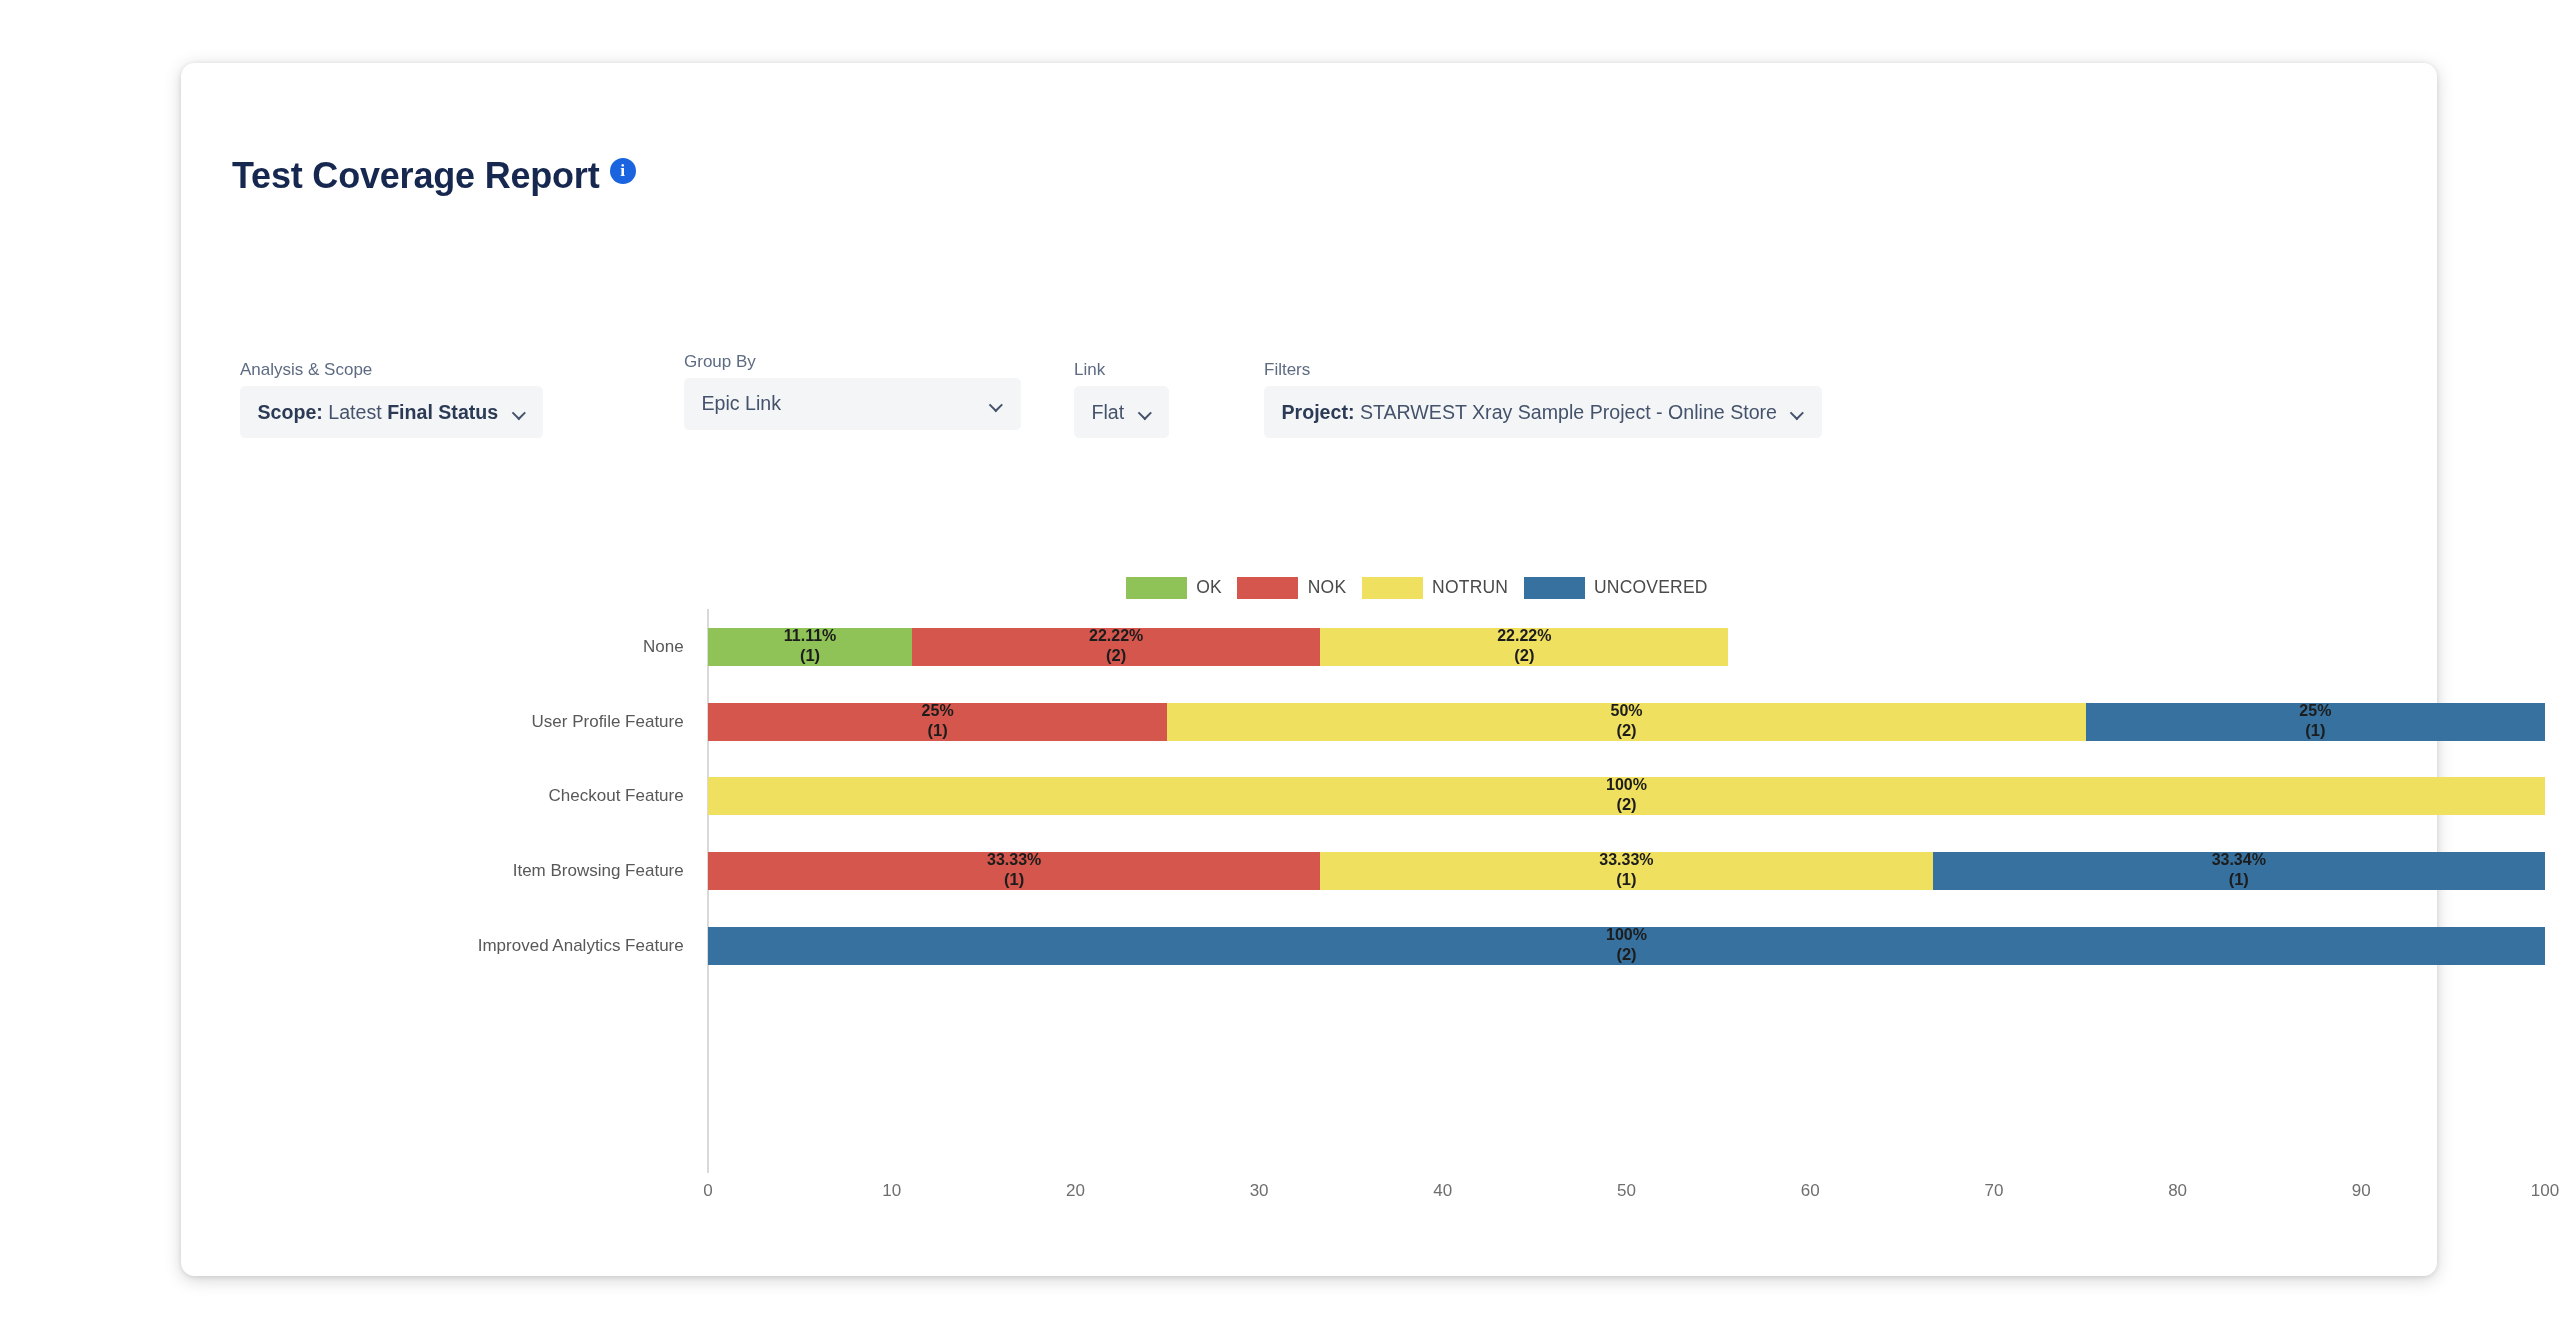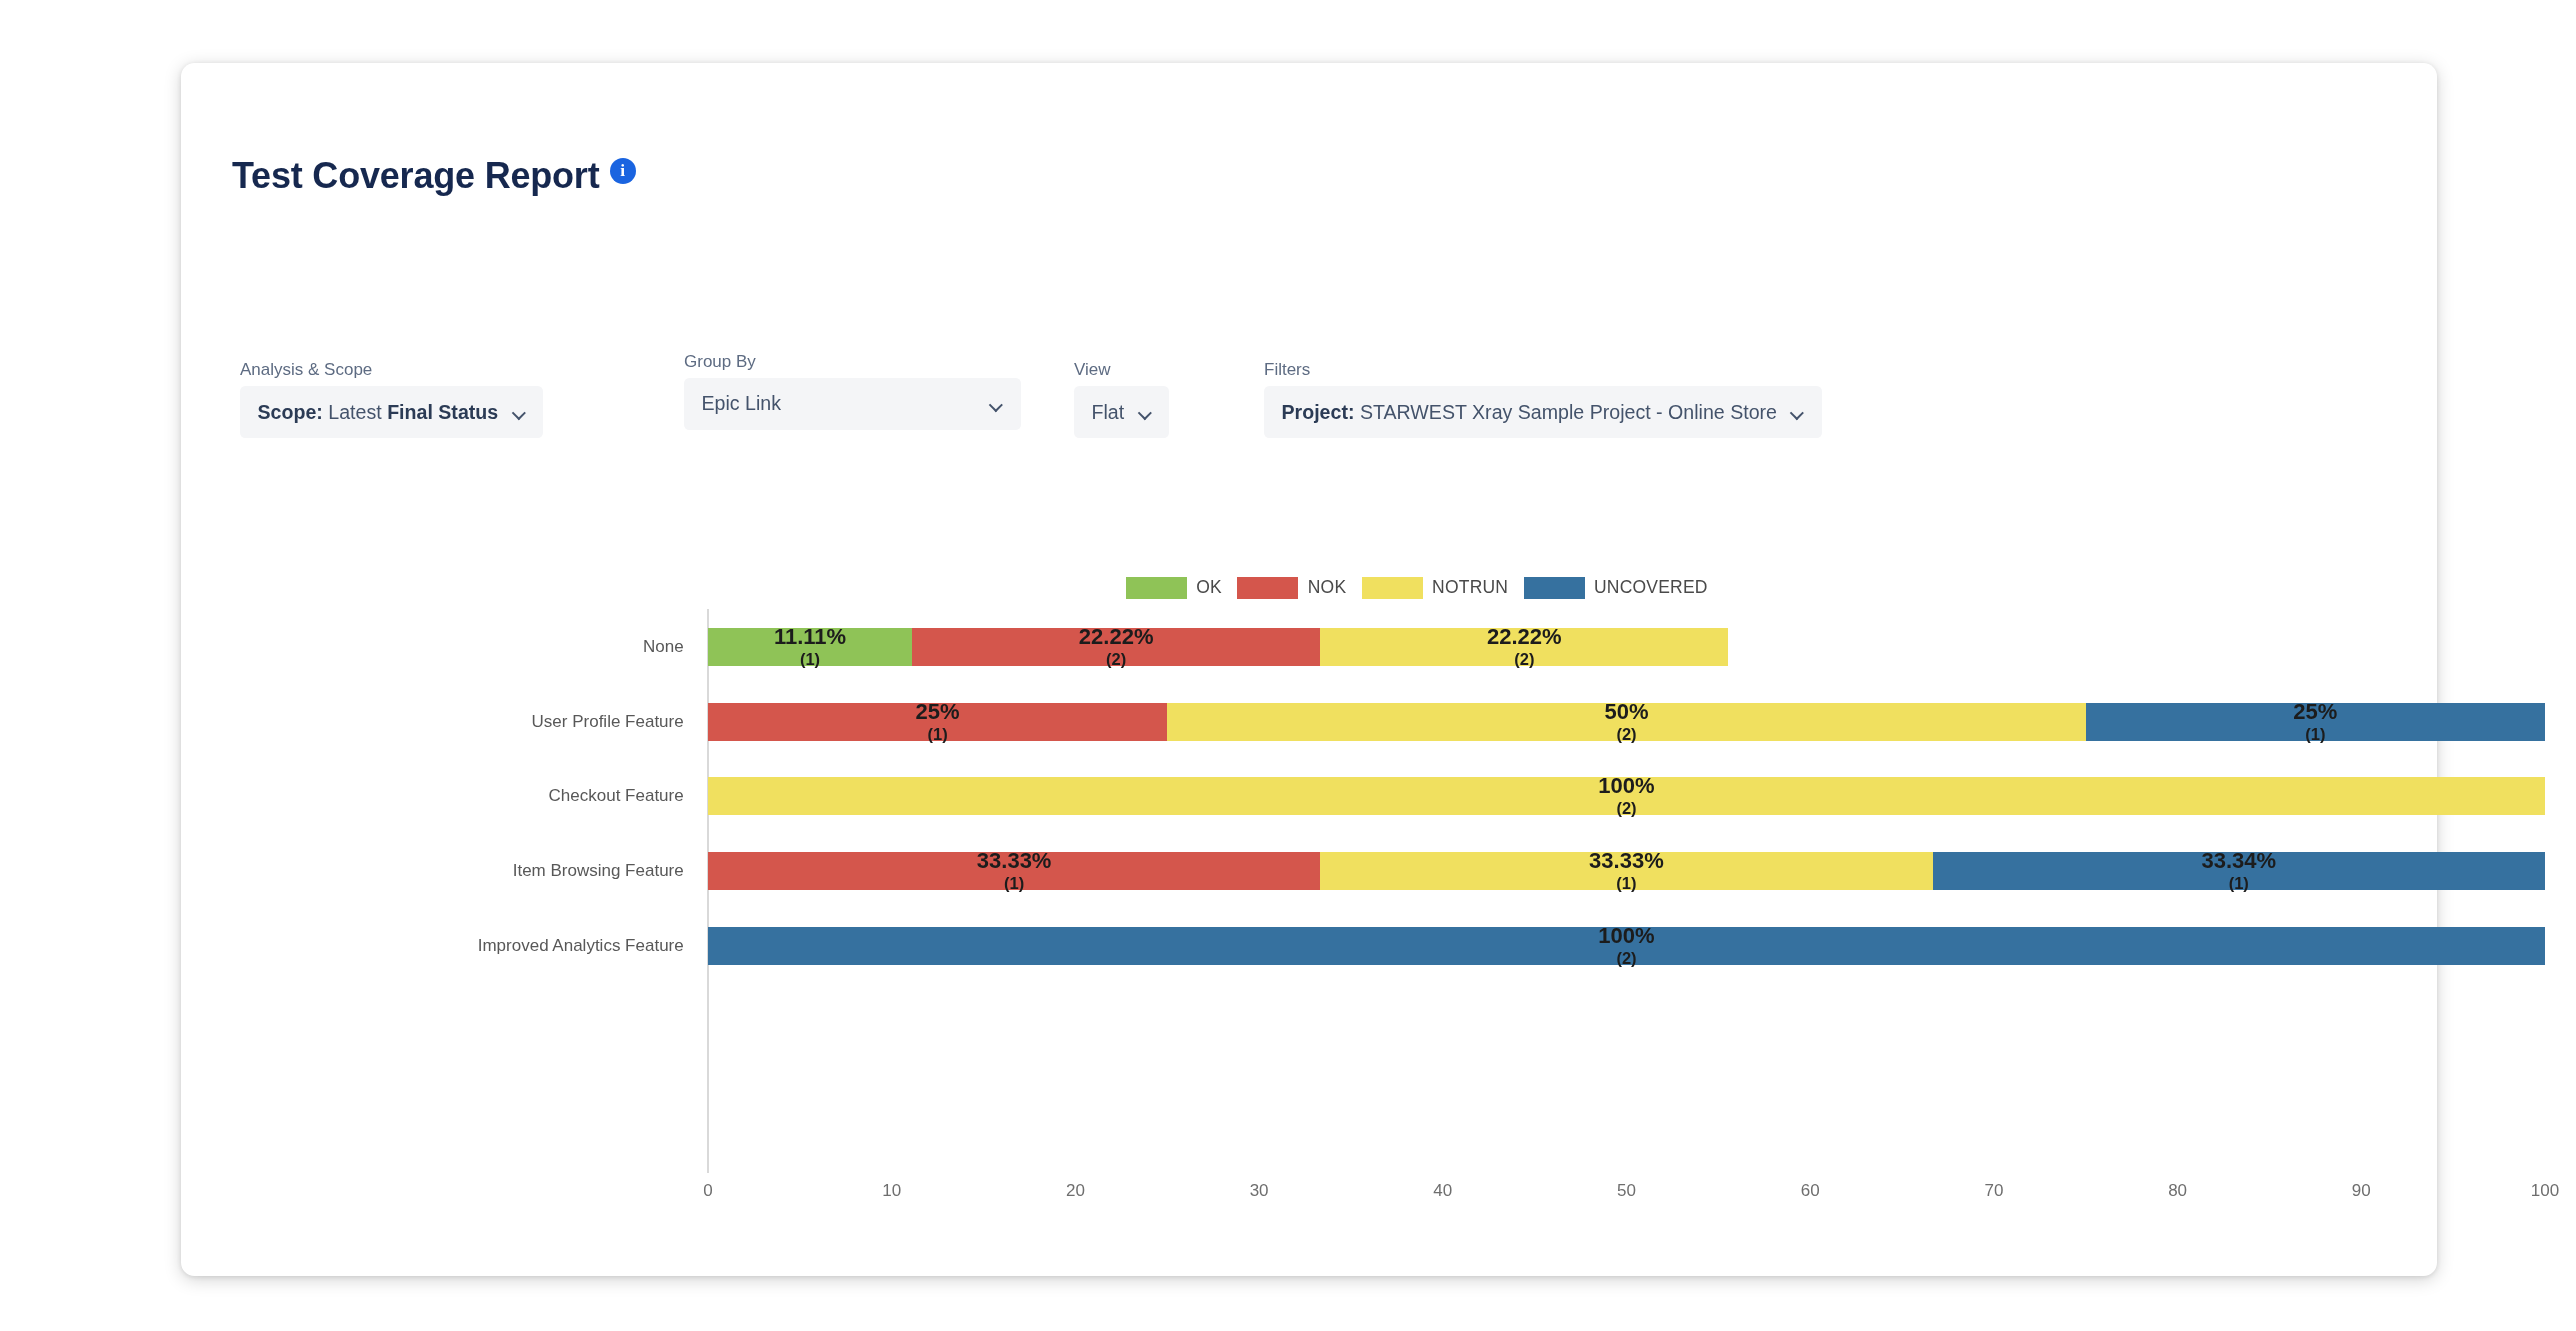--- a/index.html
+++ b/index.html
@@ -88,21 +88,21 @@
     display:flex;align-items:center;justify-content:flex-end;
     font-size:17px;color:#585858;white-space:nowrap;
     padding-right:11.3px;
   }
   .bar{position:absolute;left:0;top:18.5px;height:38px;width:100%;}
   .seg{
     position:absolute;top:0;height:38px;
     display:flex;flex-direction:column;align-items:center;justify-content:center;
     box-sizing:border-box;overflow:visible;
   }
-  .seg-pct{font-size:22px;font-weight:700;color:#1c1c1c;line-height:1.18;white-space:nowrap;}
+  .seg-pct{font-size:16px;font-weight:700;color:#1c1c1c;line-height:1.18;white-space:nowrap;}
   .seg-cnt{font-size:16.5px;font-weight:700;color:#1c1c1c;line-height:1.18;white-space:nowrap;}
 
   
   .xaxis{position:absolute;left:527px;top:572px;width:1837px;height:36px;}
   .tick{
     position:absolute;top:0;transform:translateX(-50%);
     font-size:17px;color:#6e6e6e;white-space:nowrap;
   }
 </style>
 </head>
@@ -128,21 +128,21 @@
 
       <div class="ctl" id="ctl-analysis">
         <div class="ctl-label">Analysis &amp; Scope</div>
         <div class="ctl-box">
           <span class="ctl-text"><b>Scope:</b> <span>Latest</span> <b>Final Status</b></span>
           <span class="caret"></span>
         </div>
       </div>
 
       <div class="ctl" id="ctl-view">
-        <div class="ctl-label">View</div>
+        <div class="ctl-label">Link</div>
         <div class="ctl-box">
           <span class="ctl-text">Flat</span>
           <span class="caret"></span>
         </div>
       </div>
 
       <div class="ctl" id="ctl-filters">
         <div class="ctl-label">Filters</div>
         <div class="ctl-box">
           <span class="ctl-text"><b>Project:</b> <span>STARWEST Xray Sample Project - Online Store</span></span>

